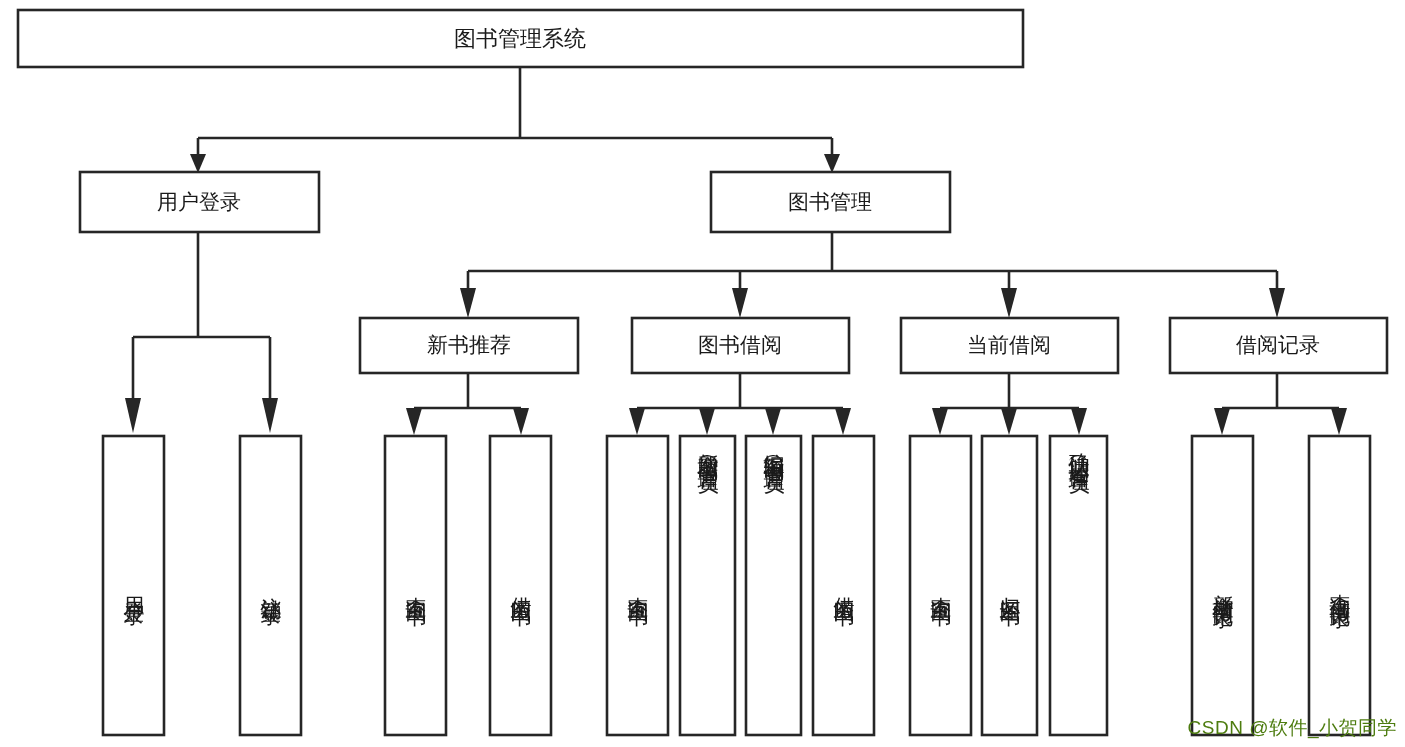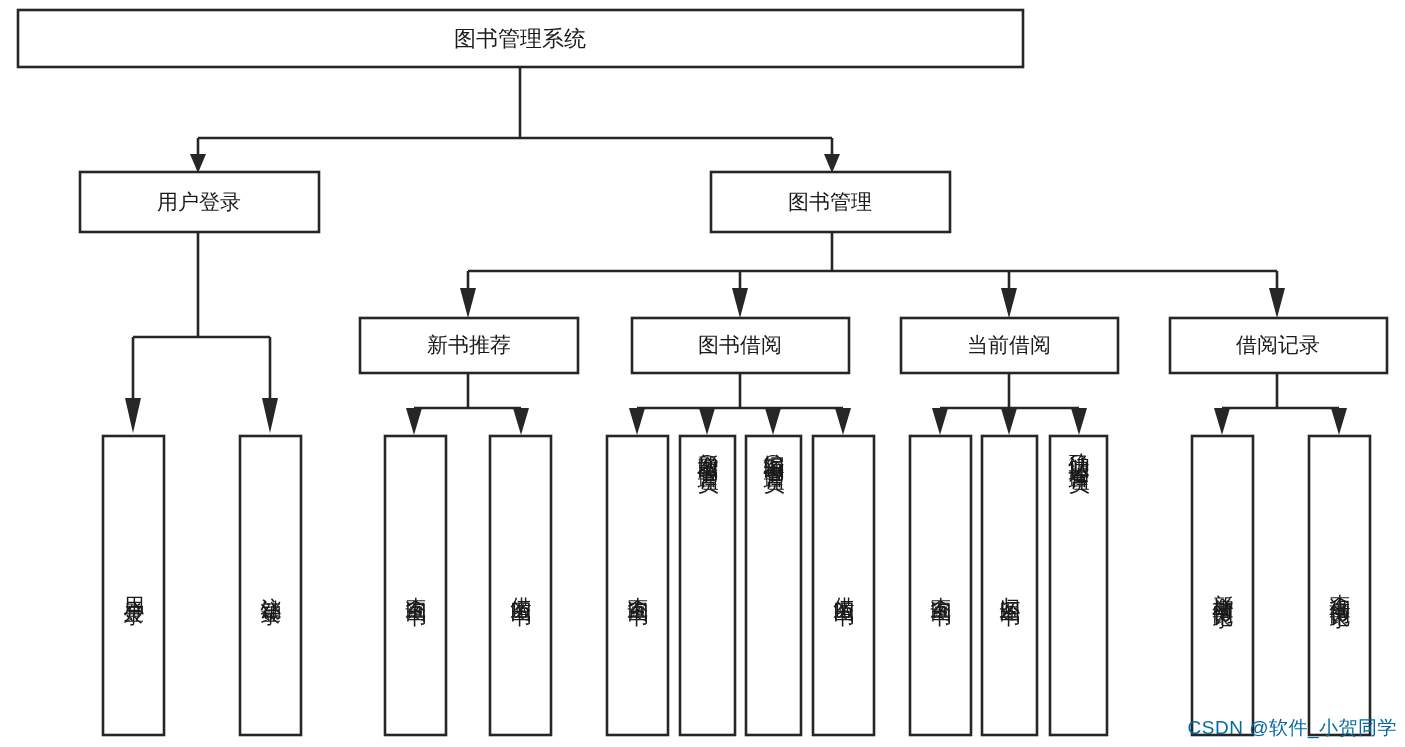--- a/index.html
+++ b/index.html
@@ -65,21 +65,21 @@
     letter-spacing: 3px;
     color: #1a1a1a;
     white-space: nowrap;
   }
   .watermark {
     position: absolute;
     right: 8px;
     bottom: 6px;
     font-family: "Liberation Sans", "DejaVu Sans", sans-serif;
     font-size: 19px;
-    color: #0369a1;
+    color: #4d7c0f;
     letter-spacing: 0.5px;
     white-space: nowrap;
   }
 </style>
 </head>
 <body>
 
 <div id="diagram-root">
 
   <svg class="diagram-canvas" viewBox="0 0 1405 747" xmlns="http://www.w3.org/2000/svg">

